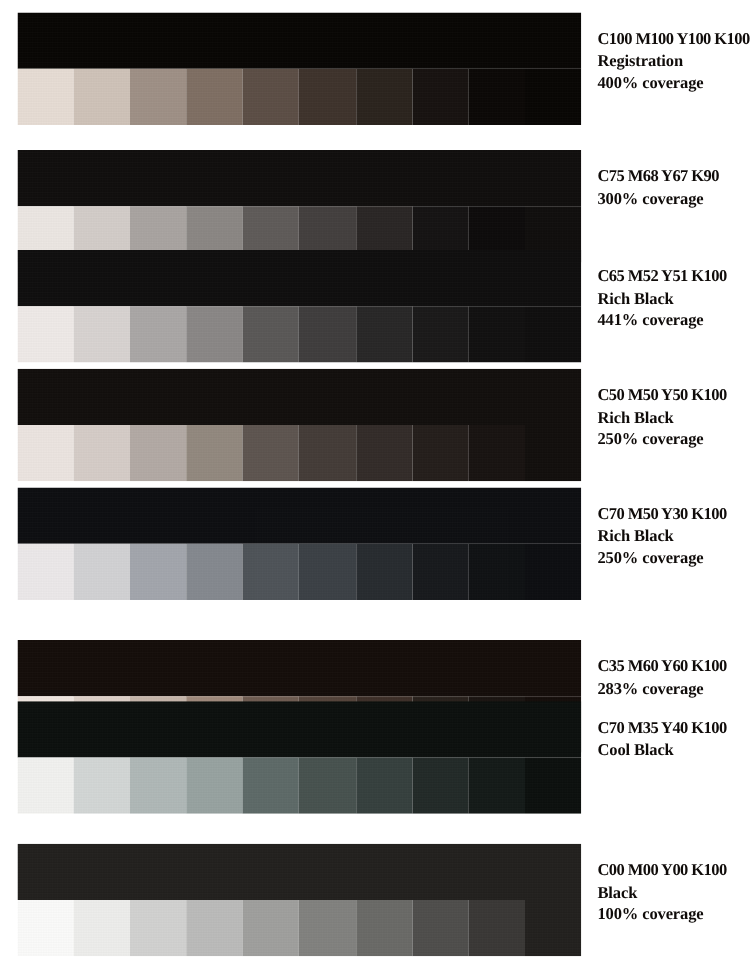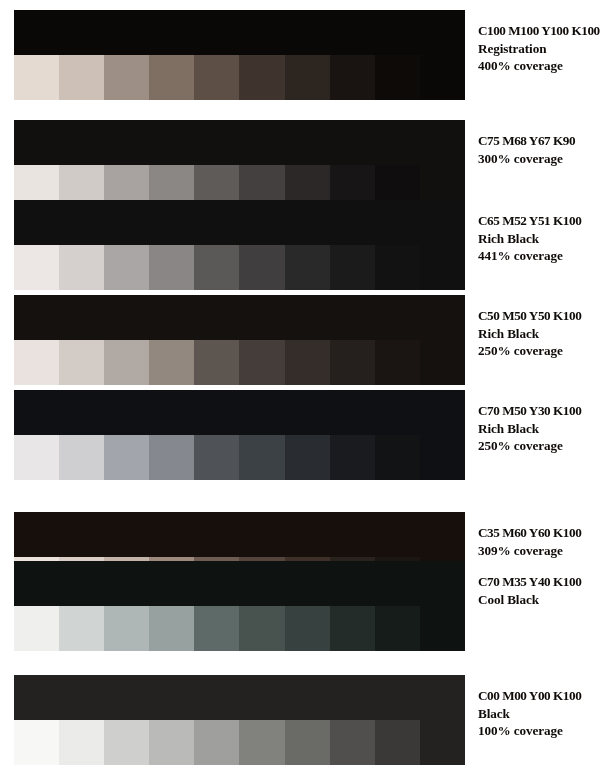--- a/index.html
+++ b/index.html
@@ -227,21 +227,21 @@
             <div class="ramp-patch" style="background-color: rgb(84, 67, 58);"></div>
             <div class="ramp-patch" style="background-color: rgb(61, 47, 40);"></div>
             <div class="ramp-patch" style="background-color: rgb(40, 32, 27);"></div>
             <div class="ramp-patch" style="background-color: rgb(26, 20, 17);"></div>
             <div class="ramp-patch" style="background-color: rgb(20, 13, 10);"></div>
           </div>
           <div class="grain"></div>
         </div>
         <div class="band-label">
           <span class="label-line cmyk">C35 M60 Y60 K100</span>
-          <span class="label-line">309% coverage</span>
+          <span class="label-line">283% coverage</span>
         </div>
       </div>
       <div class="swatch-block" style="top: 561px;">
         <div class="band">
           <div class="band-solid" style="background-color: rgb(12, 16, 14);"></div>
           <div class="band-ramp">
             <div class="ramp-patch" style="background-color: rgb(242, 242, 240);"></div>
             <div class="ramp-patch" style="background-color: rgb(211, 215, 214);"></div>
             <div class="ramp-patch" style="background-color: rgb(176, 185, 184);"></div>
             <div class="ramp-patch" style="background-color: rgb(152, 163, 161);"></div>

